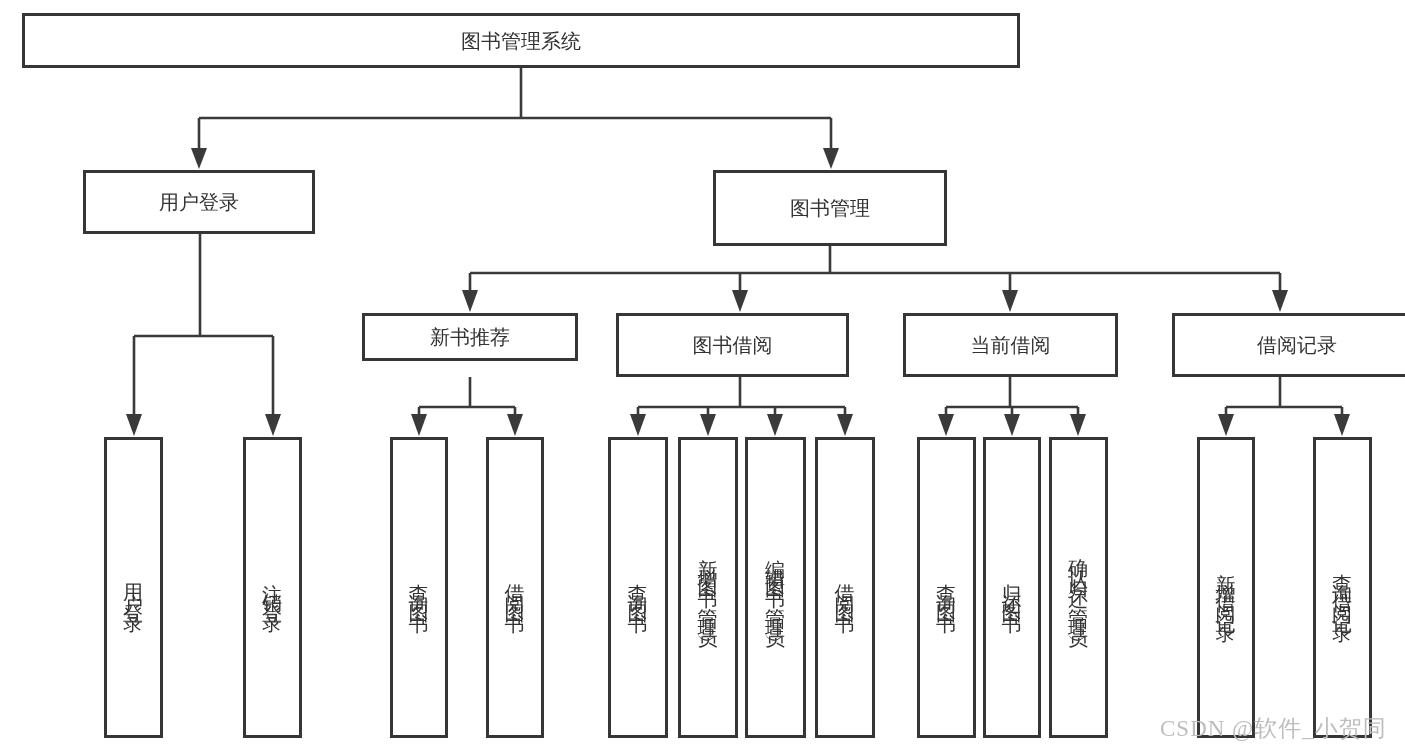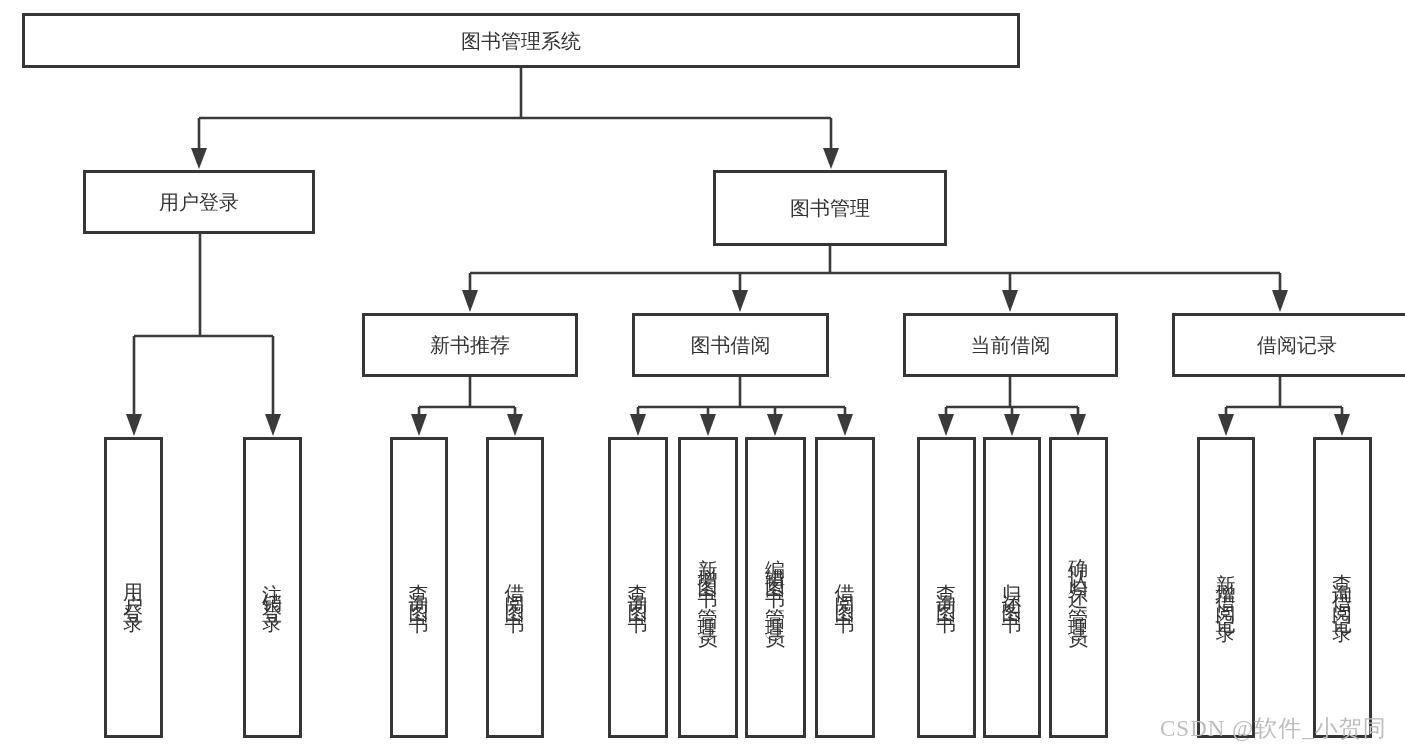--- a/index.html
+++ b/index.html
@@ -35,22 +35,22 @@
     text-orientation:mixed;
     letter-spacing:10px;
     font-size:20px;
   }
   
   .n-root{left:22px;top:13px;width:998px;height:55px;}
   
   .n-user-login{left:83px;top:170px;width:232px;height:64px;}
   .n-book-mgmt{left:713px;top:170px;width:234px;height:76px;}
   
-  .n-new-books{left:362px;top:313px;width:216px;height:64px;}
-  .n-book-borrow{left:632px;top:313px;width:197px;height:64px;}
+  .n-new-books{left:362px;top:313px;width:216px;height:48px;}
+  .n-book-borrow{left:616px;top:313px;width:233px;height:64px;}
   .n-cur-borrow{left:903px;top:313px;width:215px;height:64px;align-items:center;}
   .n-borrow-rec{left:1172px;top:313px;width:250px;height:64px;}
   
   .vbox{top:437px;height:301px;}
   .n-a1{left:104px;width:59px;}
   .n-a2{left:243px;width:59px;}
   .n-b1{left:390px;width:58px;}
   .n-b2{left:486px;width:58px;}
   .n-c1{left:608px;width:60px;}
   .n-c2{left:678px;width:60px;}

